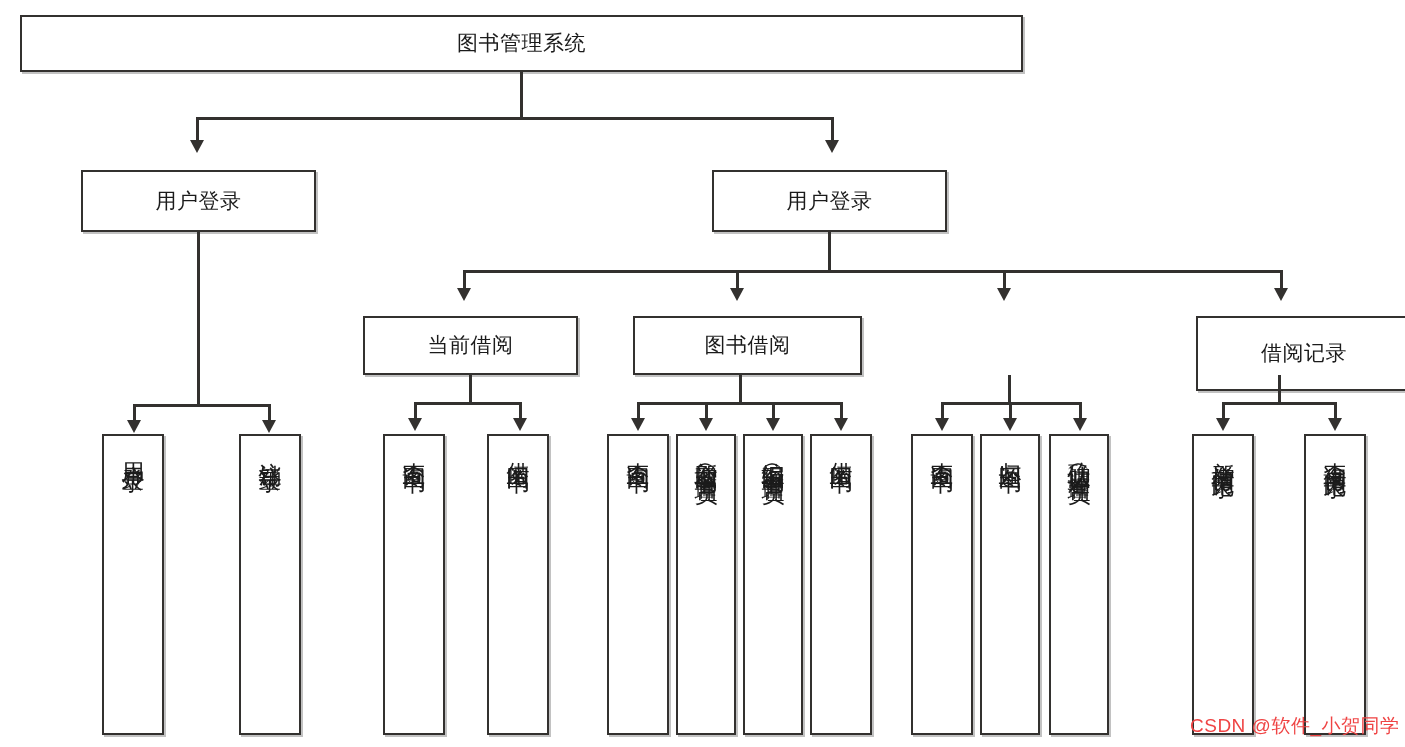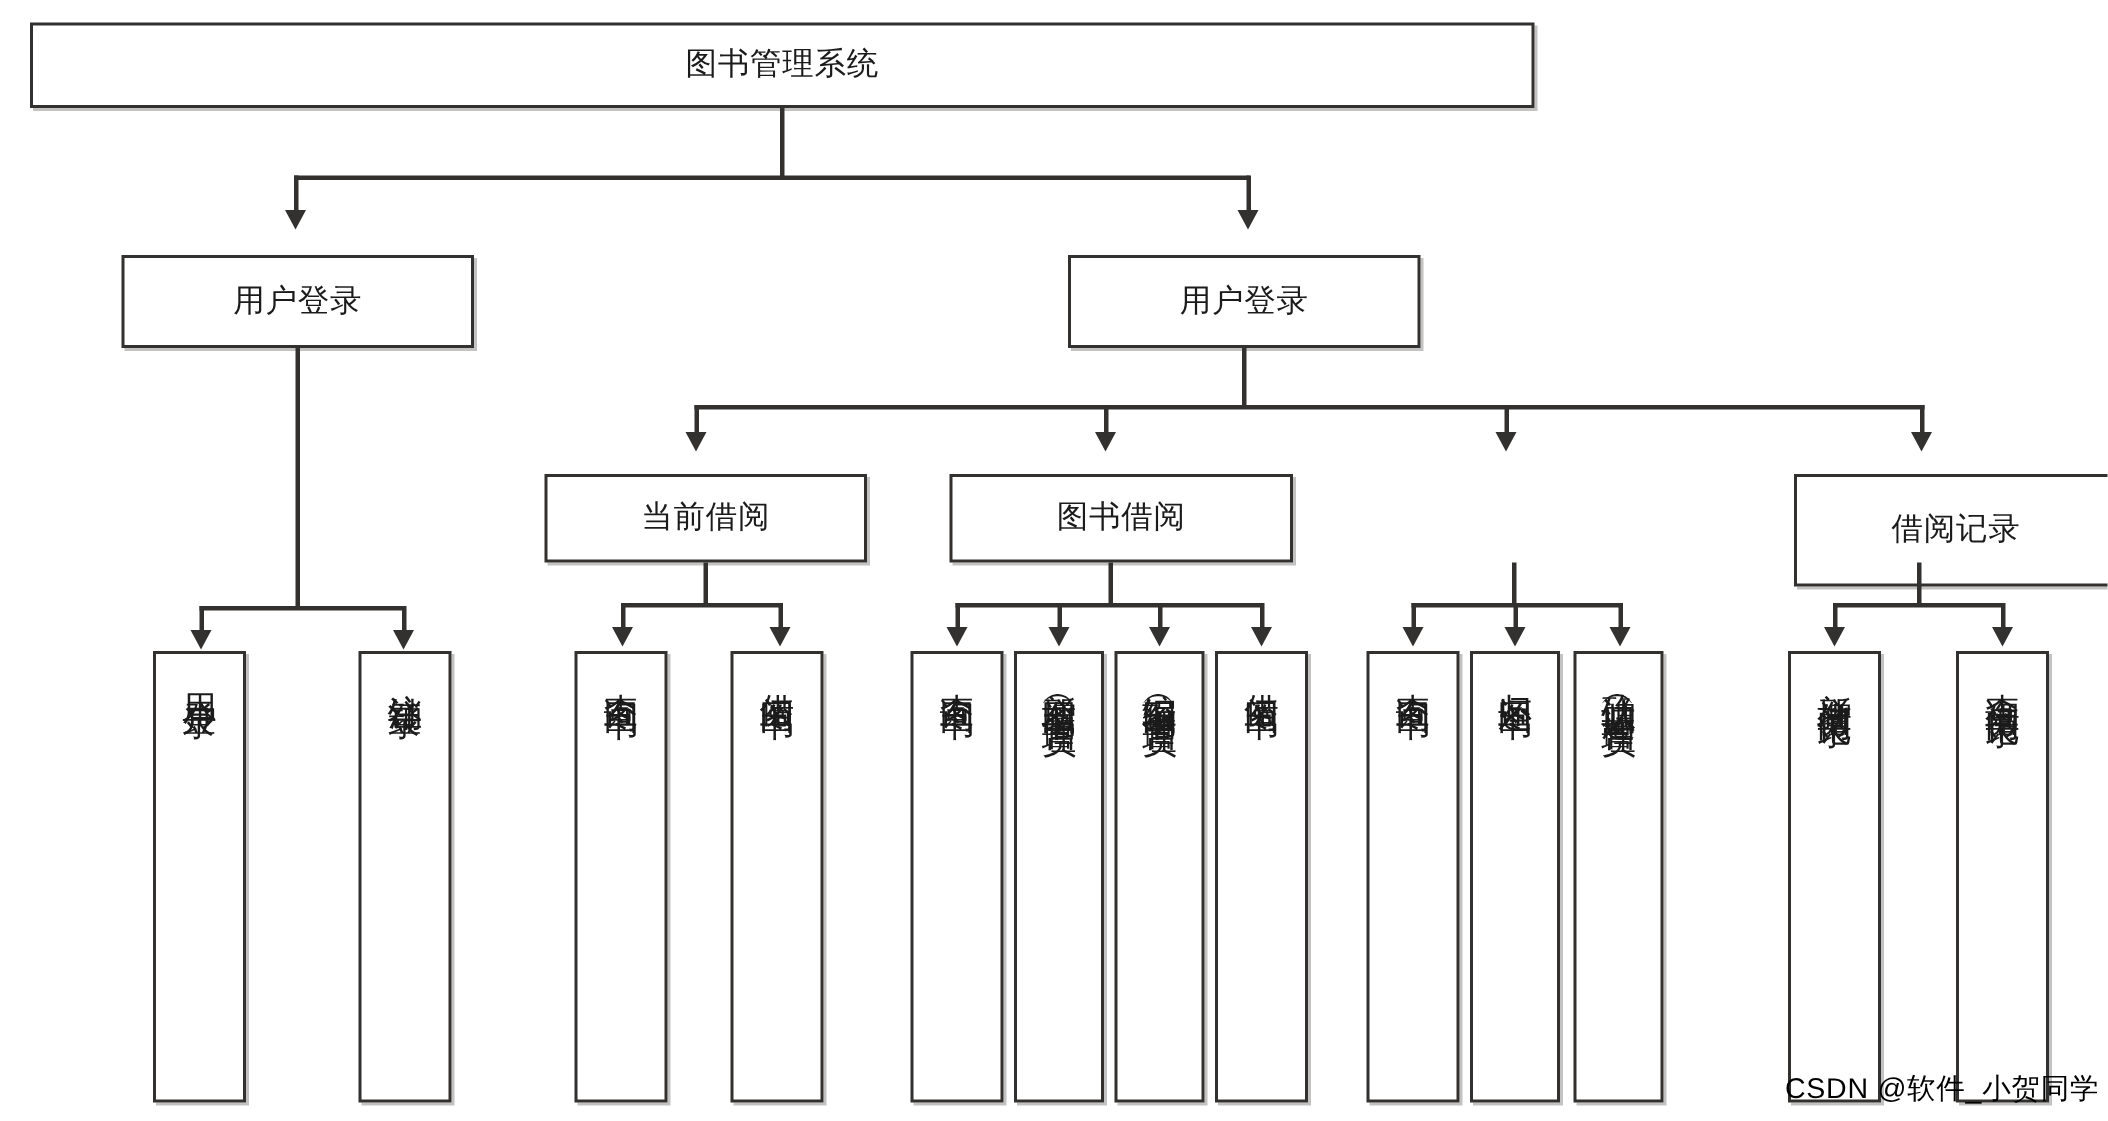--- a/index.html
+++ b/index.html
@@ -27,21 +27,21 @@
 
   
   .ln{position:absolute;background:#33312f;}
   .vln{width:2.5px;}
   .hln{height:2.5px;}
   .arrow{position:absolute;width:0;height:0;
          border-left:7px solid transparent;border-right:7px solid transparent;
          border-top:13px solid #33312f;}
 
   
-  #watermark{position:absolute;color:#000000;font-size:19px;
+  #watermark{position:absolute;color:#ef4444;font-size:19px;
              white-space:nowrap;letter-spacing:.5px;}
 </style>
 </head>
 <body>
 
 <div id="canvas">
 
   <div class="node horiz shadow" style="left:20px;top:15px;width:1003px;height:57px;">
     <span class="node-label">图书管理系统</span>
   </div>

